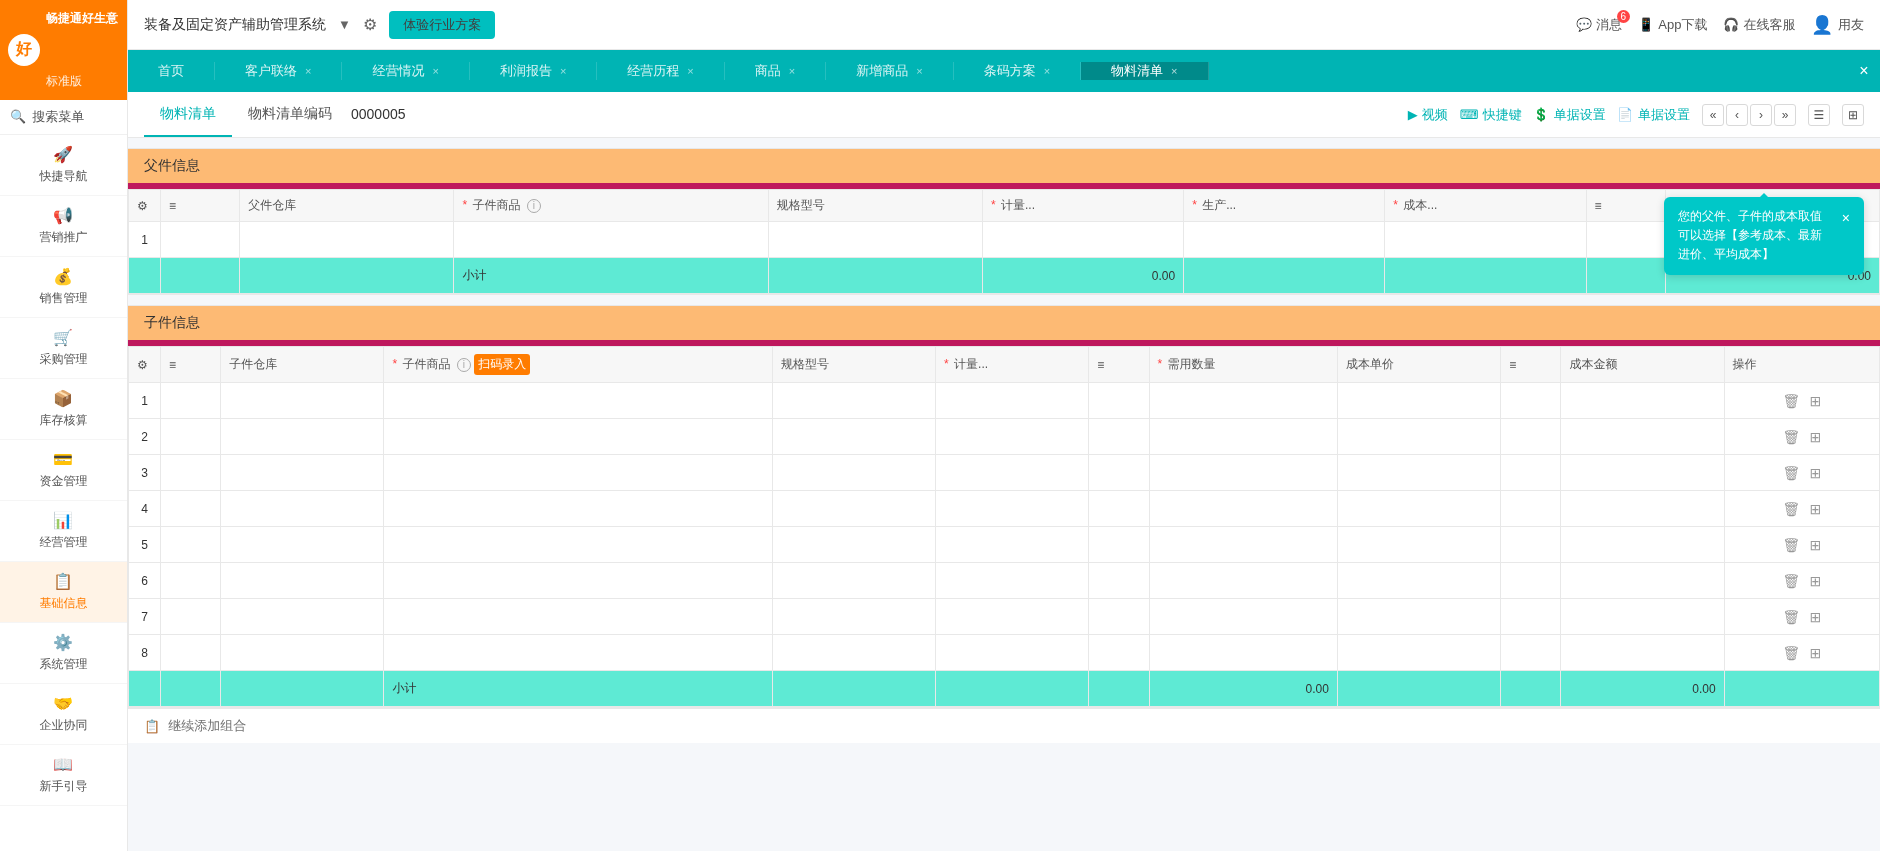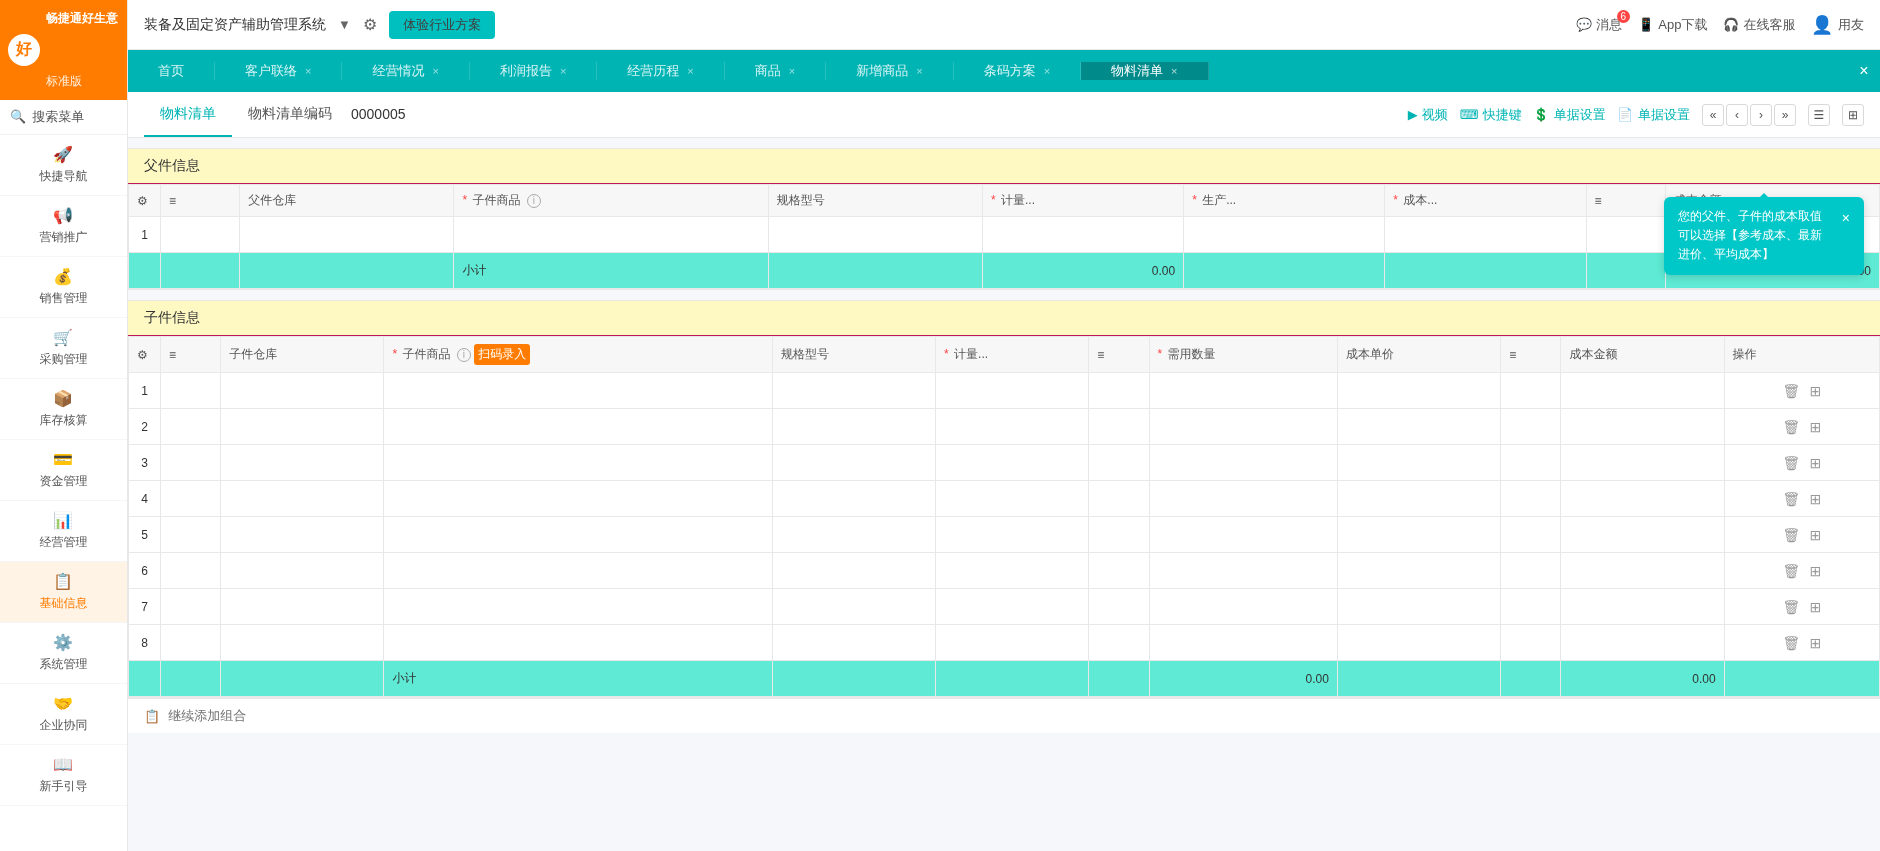--- a/index.html
+++ b/index.html
@@ -199,22 +199,22 @@
       background: #fff;
       margin: 10px 0 0 0;
       border-top: 1px solid #e8e8e8;
       border-bottom: 1px solid #e8e8e8;
     }
     .section-title {
       padding: 8px 16px;
       font-size: 14px;
       color: #333;
       font-weight: 500;
-      background: #fef9c3;
-      border-bottom: 1px solid #be185d;
+      background: #fdba74;
+      border-bottom: 6px solid #be185d;
     }
 
     
     .data-table {
       width: 100%;
       border-collapse: collapse;
     }
     .data-table th {
       background: #f7f7f7;
       border: 1px solid #e8e8e8;

